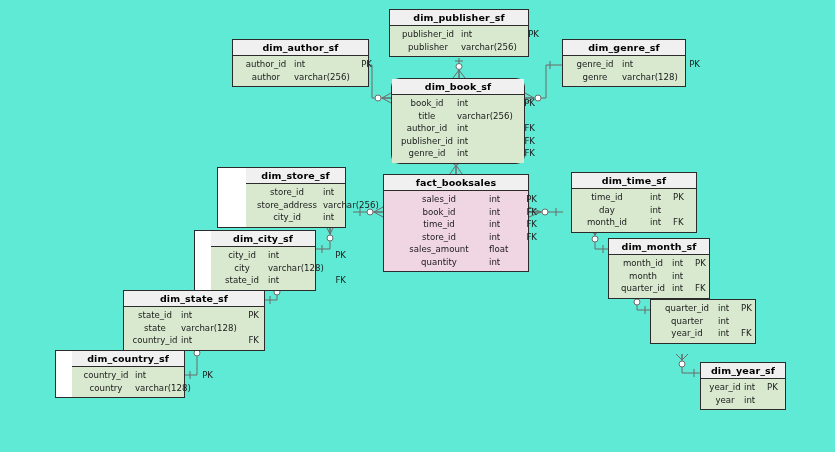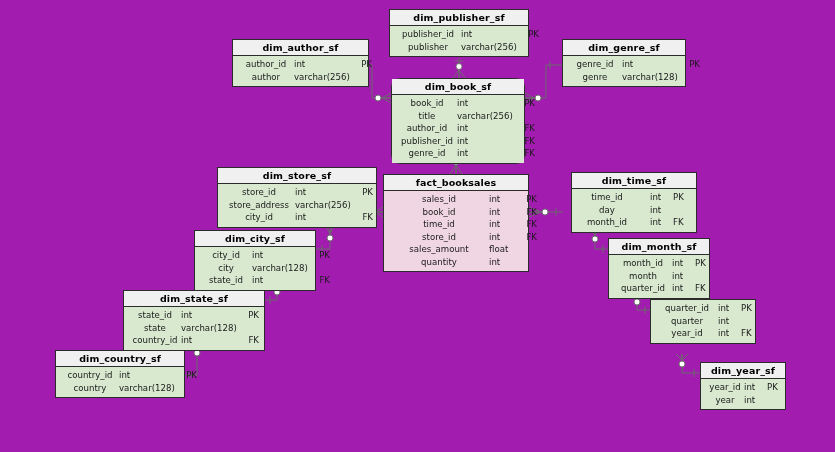--- a/index.html
+++ b/index.html
@@ -7,21 +7,21 @@
     padding: 0;
     background: #ffffff;
   }
   body {
     font-family: "DejaVu Sans", sans-serif;
   }
   #canvas {
     position: relative;
     width: 835px;
     height: 452px;
-    background: #a21caf;
+    background: #5eead4;
     overflow: hidden;
   }
   #edge-layer {
     position: absolute;
     left: 0;
     top: 0;
     width: 835px;
     height: 452px;
     pointer-events: none;
   }
@@ -306,21 +306,21 @@
             <span class="attr-key">FK</span>
           </div>
           <div class="attr-row">
             <span class="attr-name">genre_id</span>
             <span class="attr-type">int</span>
             <span class="attr-spacer"></span>
             <span class="attr-key">FK</span>
           </div>
         </div>
       </div>
-      <div class="entity dim" style="left: 217px; top: 167px; width: 160px;">
+      <div class="entity dim" style="left: 217px; top: 167px; width: 129px; padding-left: 28px;">
         <div class="entity-header">dim_store_sf</div>
         <div class="entity-body lay-store">
           <div class="attr-row">
             <span class="attr-name">store_id</span>
             <span class="attr-type">int</span>
             <span class="attr-spacer"></span>
             <span class="attr-key">PK</span>
           </div>
           <div class="attr-row">
             <span class="attr-name">store_address</span>
@@ -393,21 +393,21 @@
             <span class="attr-key"></span>
           </div>
           <div class="attr-row">
             <span class="attr-name">month_id</span>
             <span class="attr-spacer"></span>
             <span class="attr-type">int</span>
             <span class="attr-key">FK</span>
           </div>
         </div>
       </div>
-      <div class="entity dim" style="left: 194px; top: 230px; width: 122px;">
+      <div class="entity dim" style="left: 194px; top: 230px; width: 122px; padding-left: 16px;">
         <div class="entity-header">dim_city_sf</div>
         <div class="entity-body lay-city">
           <div class="attr-row">
             <span class="attr-name">city_id</span>
             <span class="attr-type">int</span>
             <span class="attr-spacer"></span>
             <span class="attr-key">PK</span>
           </div>
           <div class="attr-row">
             <span class="attr-name">city</span>
@@ -484,21 +484,21 @@
             <span class="attr-key"></span>
           </div>
           <div class="attr-row">
             <span class="attr-name">year_id</span>
             <span class="attr-spacer"></span>
             <span class="attr-type">int</span>
             <span class="attr-key">FK</span>
           </div>
         </div>
       </div>
-      <div class="entity dim" style="left: 55px; top: 350px; width: 130px;">
+      <div class="entity dim" style="left: 55px; top: 350px; width: 130px; padding-left: 16px;">
         <div class="entity-header">dim_country_sf</div>
         <div class="entity-body lay-country">
           <div class="attr-row">
             <span class="attr-name">country_id</span>
             <span class="attr-type">int</span>
             <span class="attr-spacer"></span>
             <span class="attr-key">PK</span>
           </div>
           <div class="attr-row">
             <span class="attr-name">country</span>

